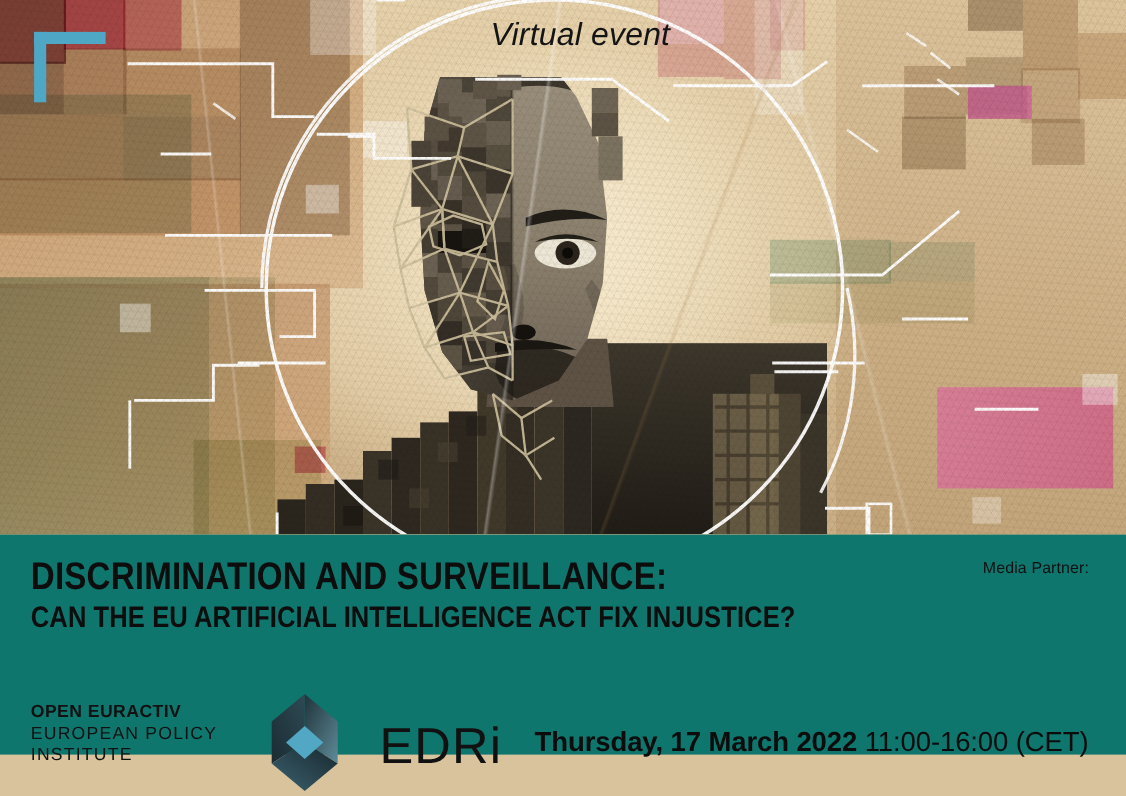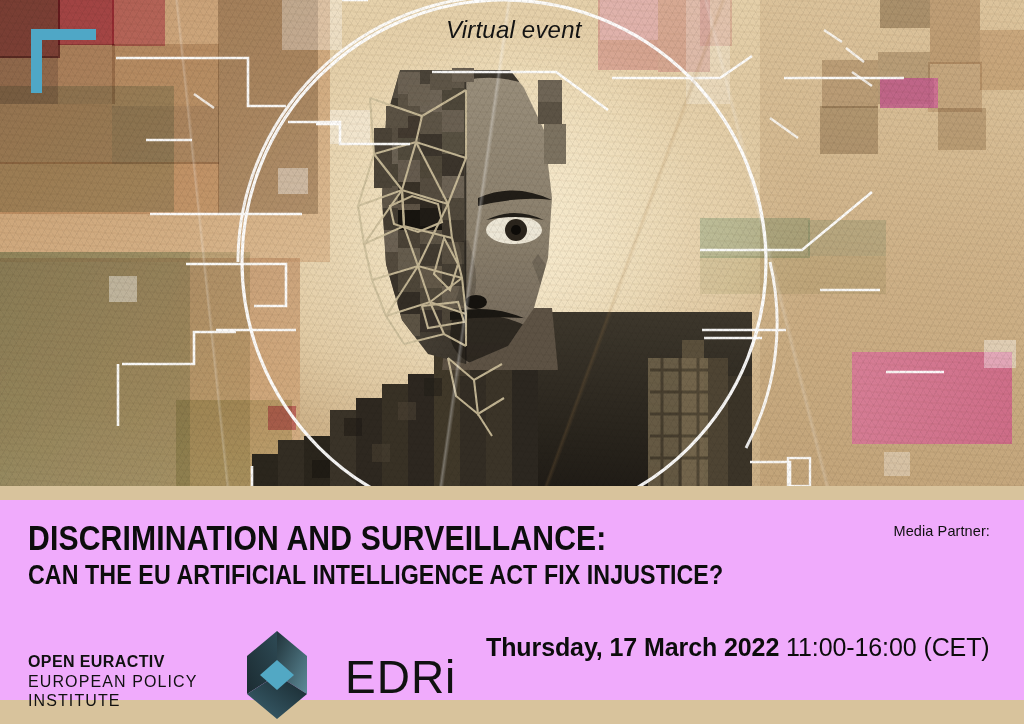--- a/index.html
+++ b/index.html
@@ -65,23 +65,23 @@
   #figure {
     position: absolute;
     left: 252px; top: 58px;
     width: 500px; height: 428px;
     overflow: hidden;
   }
 
   
   #bottombar {
     position: absolute;
-    left: 0; top: 500px;
+    left: 0; top: 486px;
     width: 1024px; height: 200px;
-    background: #f0abfc;
+    background: #0f766e;
   }
 
   
   #headline {
     position: absolute;
     left: 28px;
     top: 20px;
     color: #0d0d0d;
   }
   .hl1 {
@@ -162,34 +162,34 @@
     letter-spacing: 1px;
     color: #111;
     line-height: 46px;
     margin-left: 28px;
   }
 
   
   #dateline {
     position: absolute;
     left: 486px;
-    top: 633px;
+    top: 661px;
     font-size: 25px;
     color: #0c0c0c;
     white-space: nowrap;
   }
   #dateline .d-bold { font-weight: 700; letter-spacing: -0.1px; }
   #dateline .d-reg { font-weight: 400; letter-spacing: -0.1px; }
 
   
   #virtual-event {
     position: absolute;
     left: 446px;
     top: 16px;
-    font-size: 24px;
+    font-size: 29px;
     font-style: italic;
     color: #141414;
     letter-spacing: .2px;
     z-index: 40;
   }
 
   
   #corner-bracket {
     position: absolute;
     left: 31px; top: 29px;

